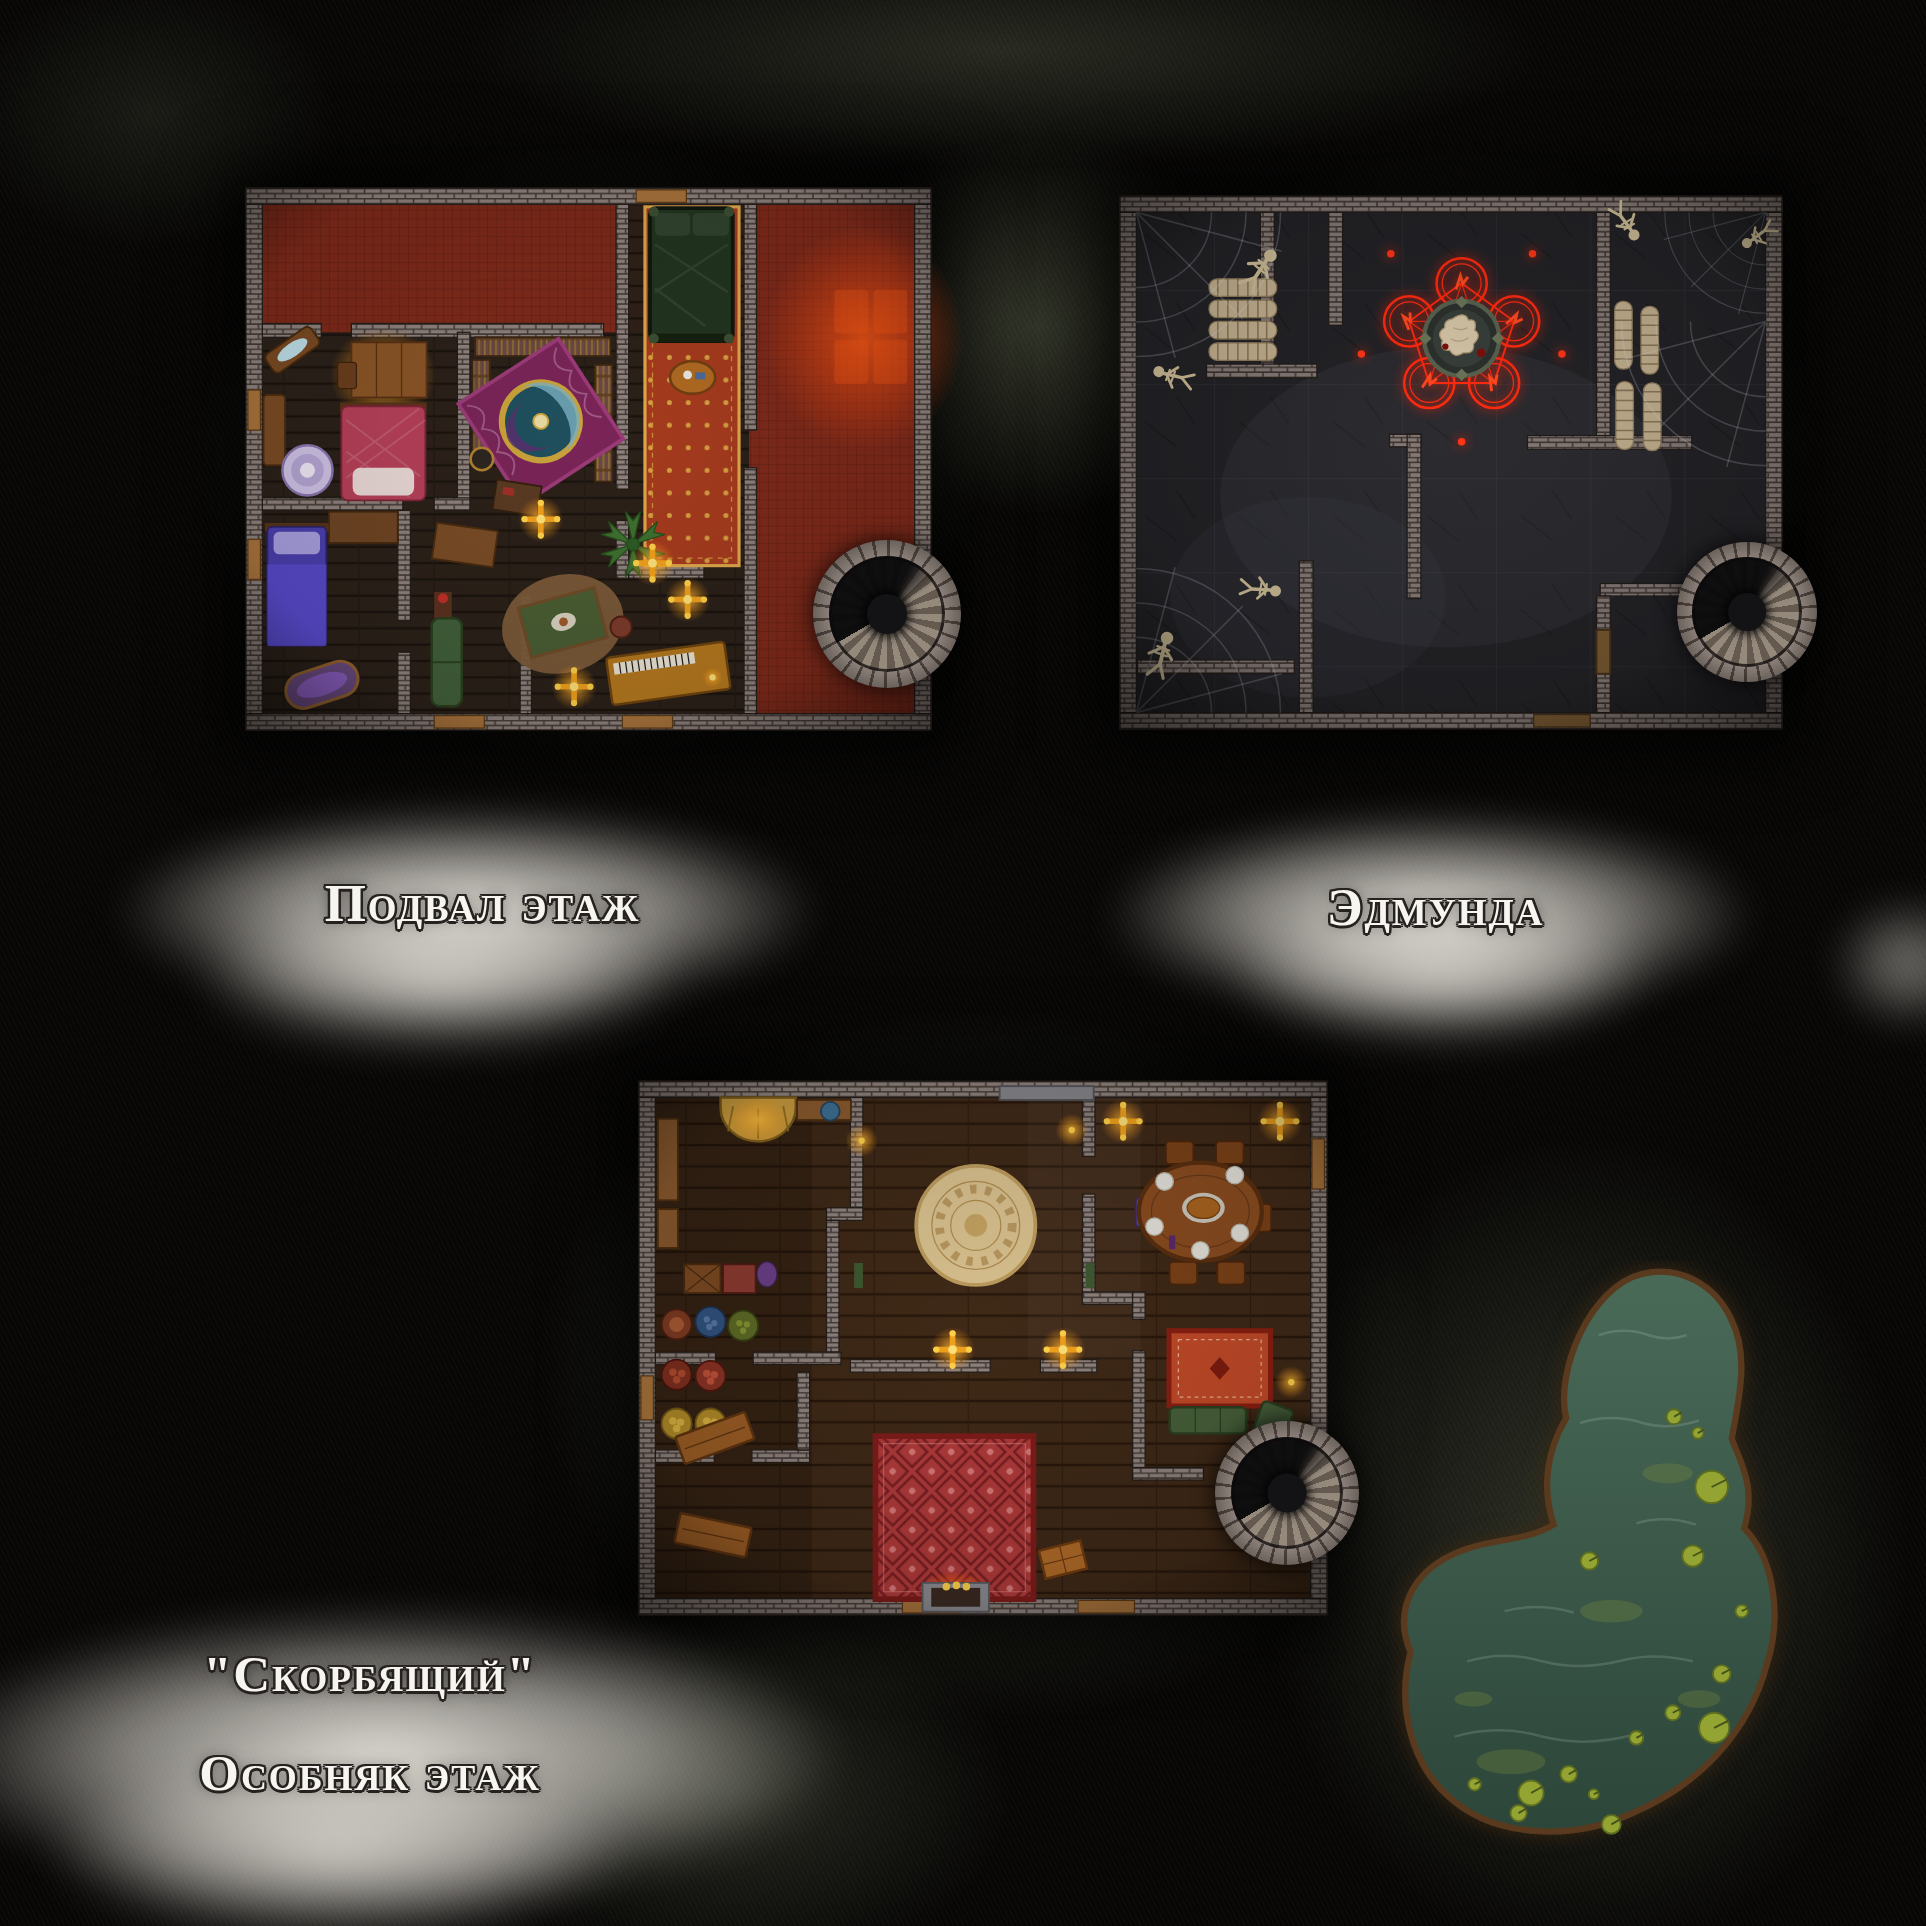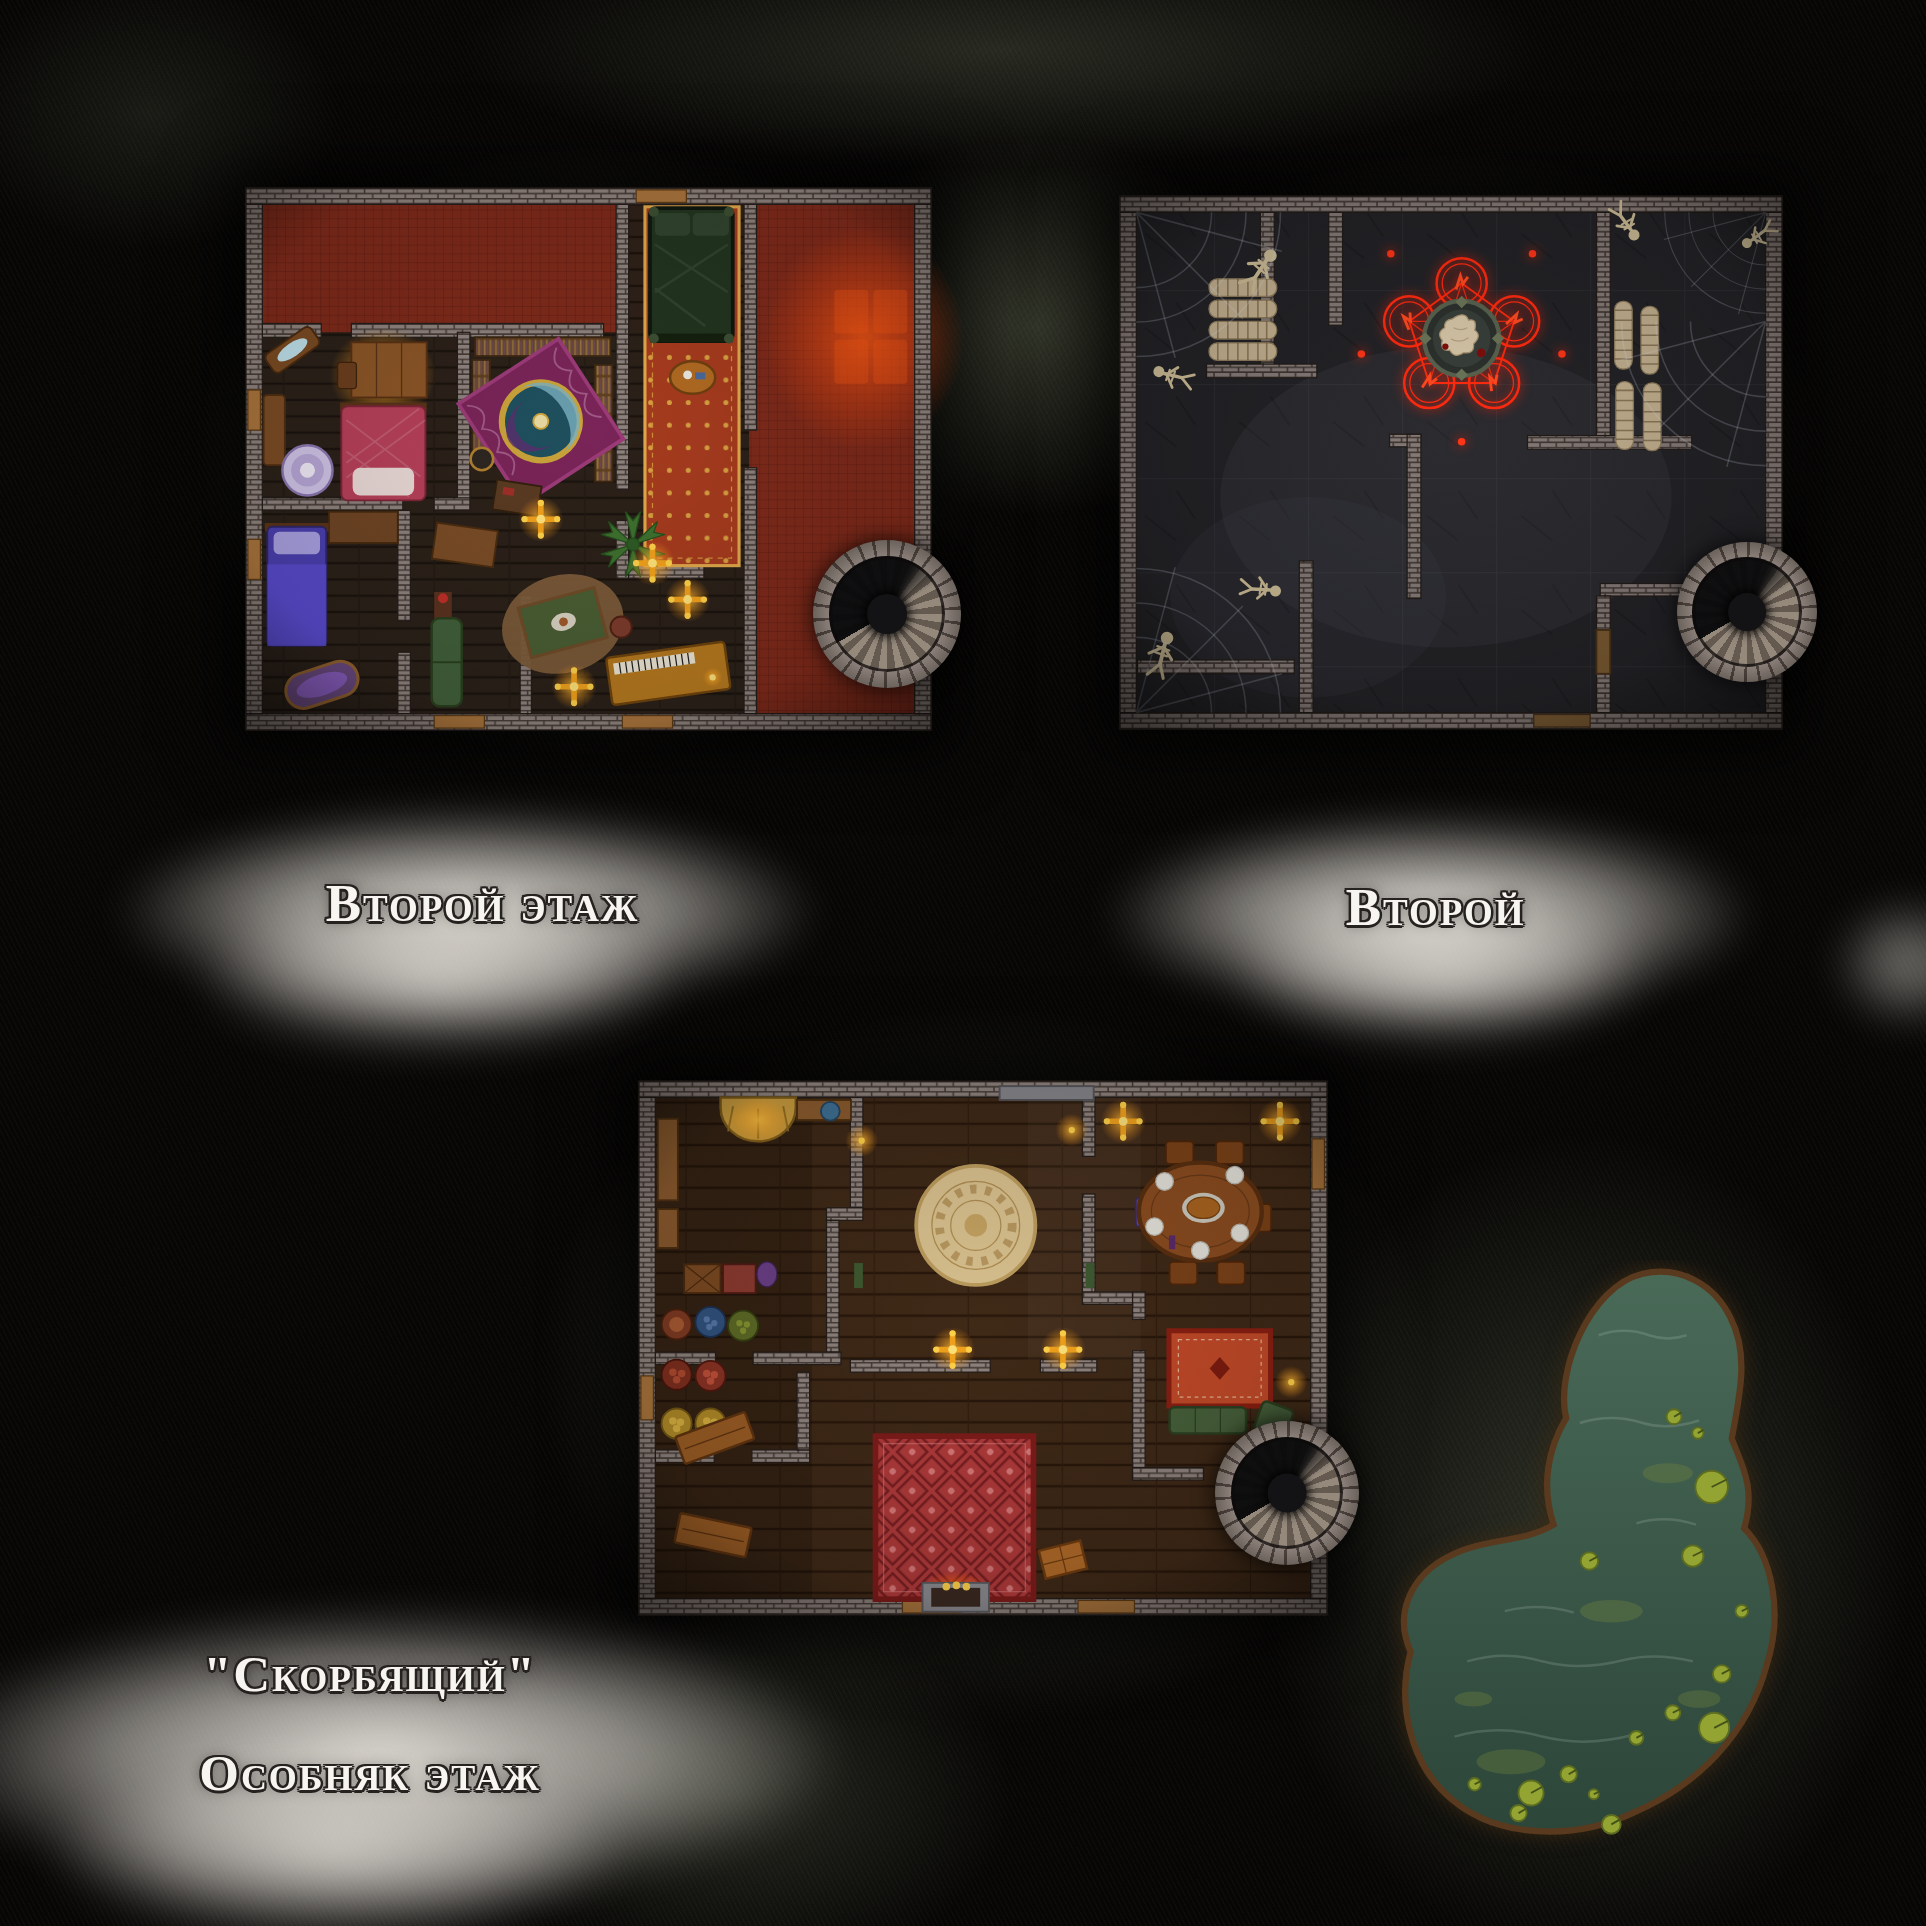--- a/index.html
+++ b/index.html
@@ -727,20 +727,20 @@
   </svg>
 
   <div class="cloud" style="left:107px;top:806px;width:721px;height:210px;"></div>
   <div class="cloud" style="left:188px;top:897px;width:502px;height:157px;opacity:.8;"></div>
   <div class="cloud" style="left:1097px;top:812px;width:665px;height:207px;"></div>
   <div class="cloud" style="left:1223px;top:897px;width:439px;height:150px;opacity:.75;"></div>
   <div class="cloud" style="left:-88px;top:1605px;width:940px;height:301px;"></div>
   <div class="cloud" style="left:38px;top:1756px;width:596px;height:188px;opacity:.8;"></div>
   <div class="cloud" style="left:1831px;top:897px;width:157px;height:132px;opacity:.5;"></div>
 
-  <div class="map-label" style="left:150px;top:873px;width:665px;">Второй этаж</div>
-  <div class="map-label" style="left:1122px;top:877px;width:627px;">Второй</div>
+  <div class="map-label" style="left:150px;top:873px;width:665px;">Подвал этаж</div>
+  <div class="map-label" style="left:1122px;top:877px;width:627px;">Эдмунда</div>
   <div id="map-title" style="left:0px;top:1625px;width:740px;">
     <div>"Скорбящий"</div>
     <div>Особняк этаж</div>
   </div>
 </div>
 
 
 </body></html>

